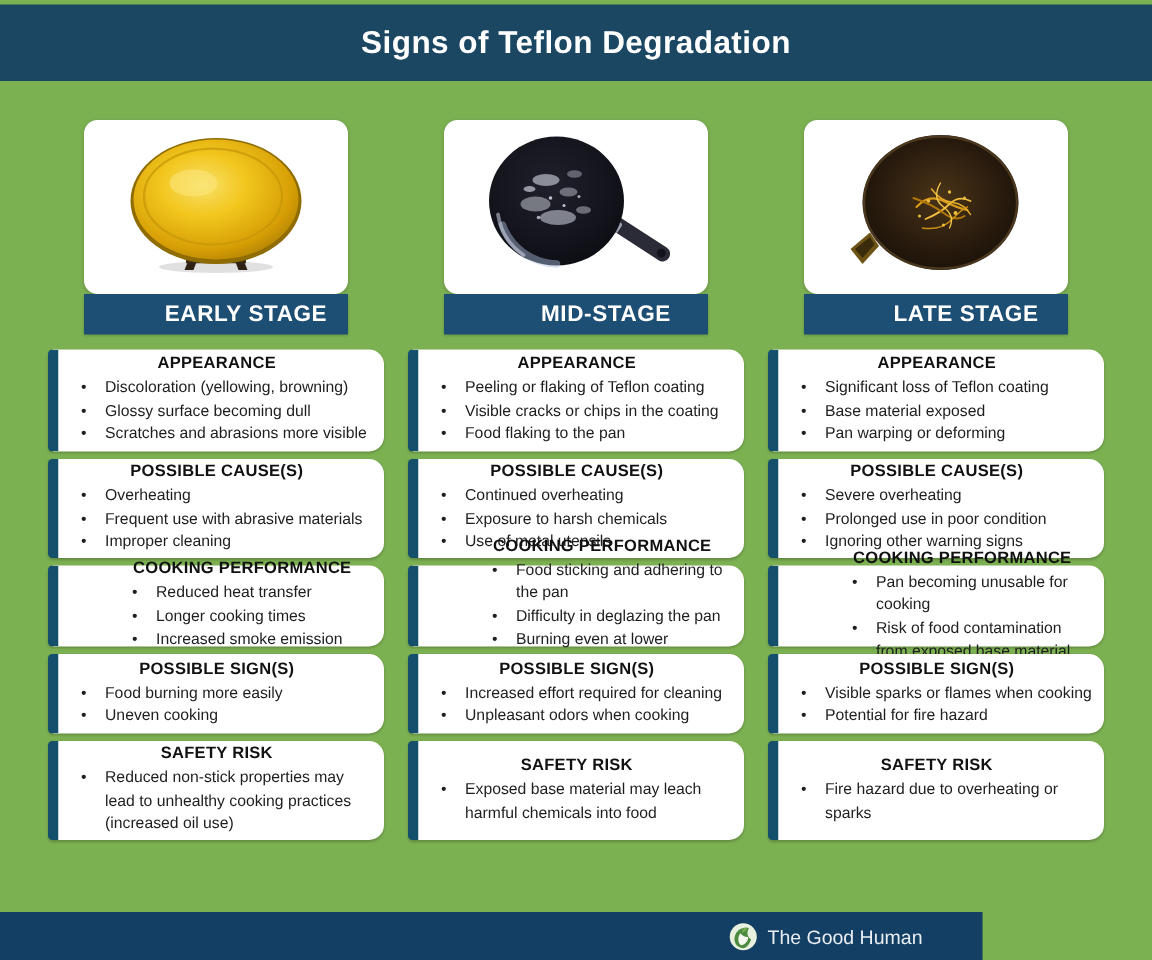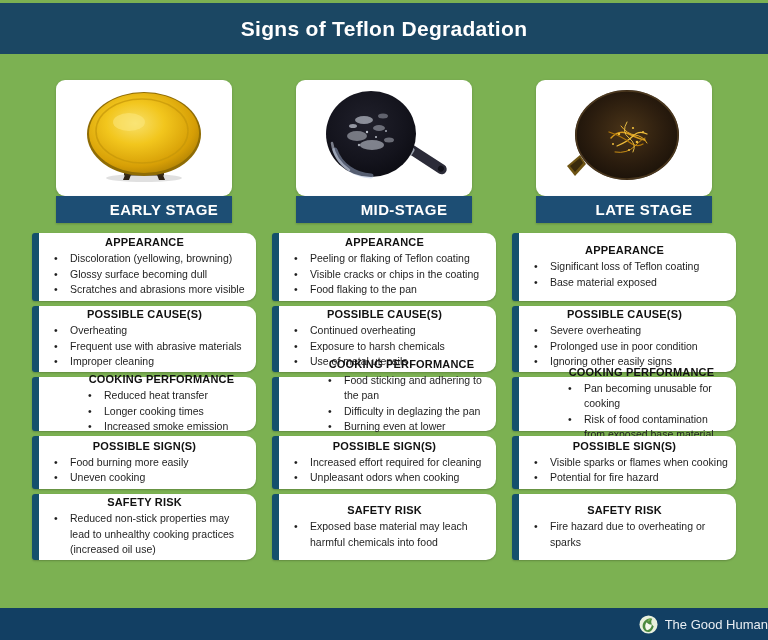--- a/index.html
+++ b/index.html
@@ -57,24 +57,24 @@
   .bullets{list-style:none;margin:0;padding:0;}
   .bullets li{
     display:flex;font-size:10.5px;line-height:1.47;color:#1E1E1E;
   }
   .bullets li::before{
     content:"\2022";flex:0 0 auto;width:7px;margin-left:13px;margin-right:9px;
     color:#1E1E1E;
   }
   
   .footer{
-    position:absolute;left:0;bottom:0;width:768px;height:32px;
+    position:absolute;left:0;bottom:0;width:655px;height:32px;
     background:#123F63;box-sizing:border-box;
     display:flex;align-items:center;justify-content:flex-end;
-    gap:7px;
+    padding-right:40px;gap:7px;
   }
   .brand-name{color:#E9EEF3;font-size:13px;}
 </style>
 </head>
 <body>
 
 <div class="header">
   <h1 class="title">Signs of Teflon Degradation</h1>
 </div>
 
@@ -259,28 +259,29 @@
     </div>
     <div class="stage-banner">
       <span class="stage-label">LATE STAGE</span>
     </div>
     <div class="sections">
         <div class="section-card">
           <h3 class="section-heading">APPEARANCE</h3>
           <ul class="bullets">
             <li>Significant loss of Teflon coating</li>
             <li>Base material exposed</li>
+            <li>Pan warping or deforming</li>
           </ul>
         </div>
         <div class="section-card">
           <h3 class="section-heading">POSSIBLE CAUSE(S)</h3>
           <ul class="bullets">
             <li>Severe overheating</li>
             <li>Prolonged use in poor condition</li>
-            <li>Ignoring other easily signs</li>
+            <li>Ignoring other warning signs</li>
           </ul>
         </div>
         <div class="section-card">
           <h3 class="section-heading">COOKING PERFORMANCE</h3>
           <ul class="bullets">
             <li>Pan becoming unusable for cooking</li>
             <li>Risk of food contamination from exposed base material</li>
           </ul>
         </div>
         <div class="section-card">

